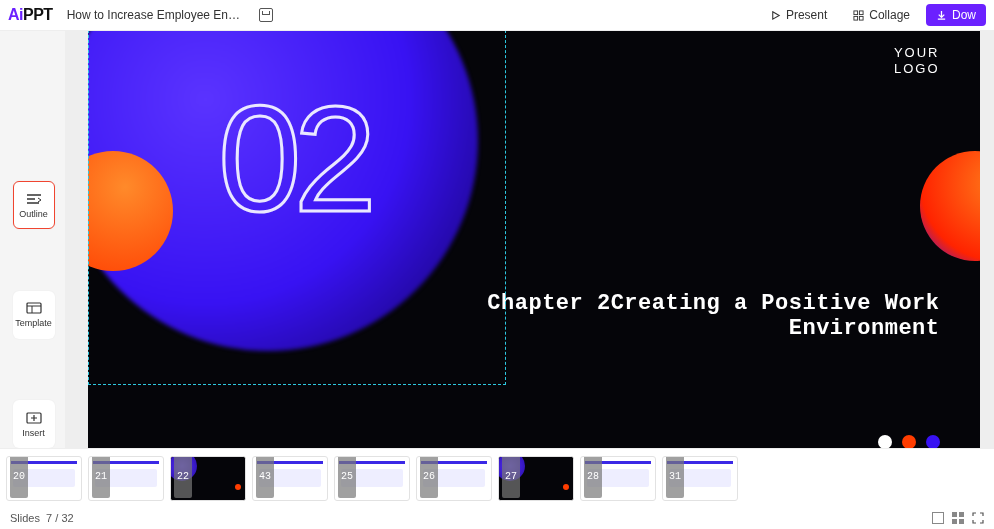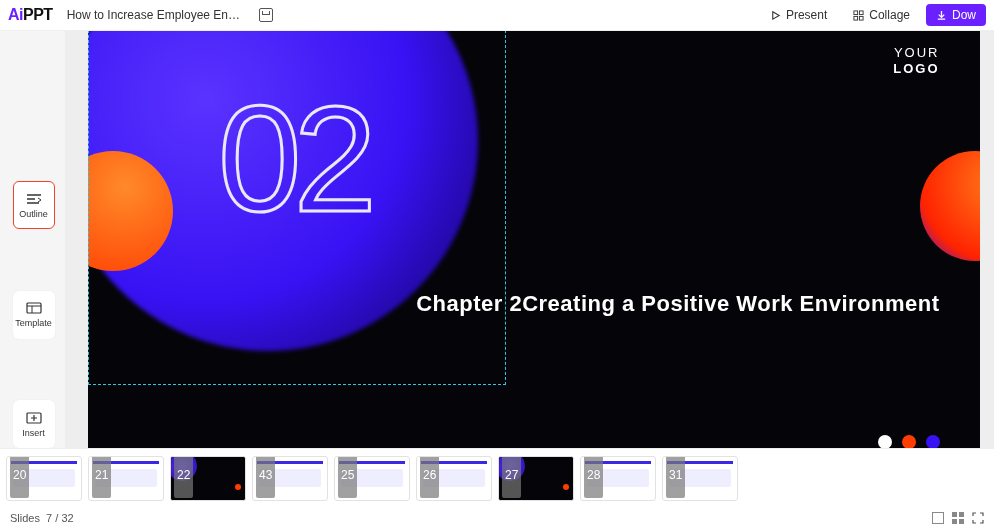--- a/index.html
+++ b/index.html
@@ -27,34 +27,34 @@
   .sbtn.active { border:1.5px solid #f04530; }
   .sbtn .sico { width:18px; height:14px; display:flex; align-items:center; justify-content:center; }
 
   .canvas-wrap { flex:1; display:flex; align-items:flex-start; justify-content:center; padding:0; position:relative; overflow:hidden; background:#eeeeee; }
   .slide-outer { position:relative; margin-left:8px; }
   .slide { width:892px; height:436px; background:#050509; position:relative; overflow:hidden; margin-top:0; }
   .dashed-sel { position:absolute; top:-1px; left:0; width:418px; height:355px; border:1.5px dashed #2dc8e0; pointer-events:none; z-index:5;}
   .blob { position:absolute; width:420px; height:420px; border-radius:50%; background: radial-gradient(circle at 35% 40%, #5a33ff 0%, #3812f3 55%, #2208a0 80%); filter: blur(2px); top:-100px; left:-30px;}
   .blob-orange { position:absolute; width:120px; height:120px; border-radius:50%; background: radial-gradient(circle at 60% 30%, #ff8a2a, #ff3d00); top:120px; left:-35px;}
   .blob2 { position:absolute; width:110px; height:110px; border-radius:50%; background: radial-gradient(circle at 70% 30%, #ff7a1a, #ff2300 70%, #3812f3 100%); right:-50px; top:120px;}
-  .chapter { position:absolute; right:40px; top:260px; width:530px; text-align:right; color:#fff; font-size:22px; font-weight:700; font-family: Liberation Sans, sans-serif; letter-spacing:0.5px; }
+  .chapter { position:absolute; right:40px; top:260px; width:530px; text-align:right; color:#fff; font-size:22px; font-weight:700; font-family: Liberation Mono, monospace; letter-spacing:0.5px; }
   .logo-slot { position:absolute; top:14px; right:40px; color:#fff; text-align:right; font-size:13px; line-height:1.2; }
   .logo-slot .l1 { font-weight:300; letter-spacing:2px; }
-  .logo-slot .l2 { font-weight:700; letter-spacing:2px; }
+  .logo-slot .l2 { font-weight:400; letter-spacing:2px; }
   .dots { position:absolute; right:40px; bottom:18px; display:flex; gap:10px;}
   .dots span { width:14px; height:14px; border-radius:50%; display:inline-block;}
   .dot-w { background:#fff; } .dot-o { background:#ff3d00;} .dot-b { background:#3812f3;}
 
   
   .footer-wrap { border-top:1px solid #eee; background:#fff;}
   .thumbs { height:58px; display:flex; align-items:center; gap:6px; padding:4px 6px; overflow:hidden;}
   .thumb { width:76px; height:45px; background:#fff; border:1px solid #e2e2e2; border-radius:3px; font-size:5px; position:relative; overflow:hidden; flex-shrink:0; display:flex; align-items:center; justify-content:center; color:#666;}
   .thumb.dark { background:#050509; color:#fff;}
-  .thumb .pg { position:absolute; left:3px; bottom:2px; font-size:12px; background:rgba(120,120,120,0.7); color:#fff; padding:16px 3px; border-radius:2px;}
+  .thumb .pg { position:absolute; left:3px; bottom:2px; font-size:10px; background:rgba(120,120,120,0.7); color:#fff; padding:16px 3px; border-radius:2px;font-family:Liberation Mono, monospace;}
   .statusbar { height:22px; display:flex; align-items:center; padding:0 10px; font-size:11px; color:#555; }
   .statusbar .sp { flex:1; }
   .view-icons { display:flex; gap:8px; align-items:center;}
   .view-icons span { width:12px; height:12px; border:1px solid #888; display:inline-block;}
   #big02-holder { font-family: "Arial Narrow", sans-serif; }
 </style>
 </head>
 <body>
 
 <div class="app">

